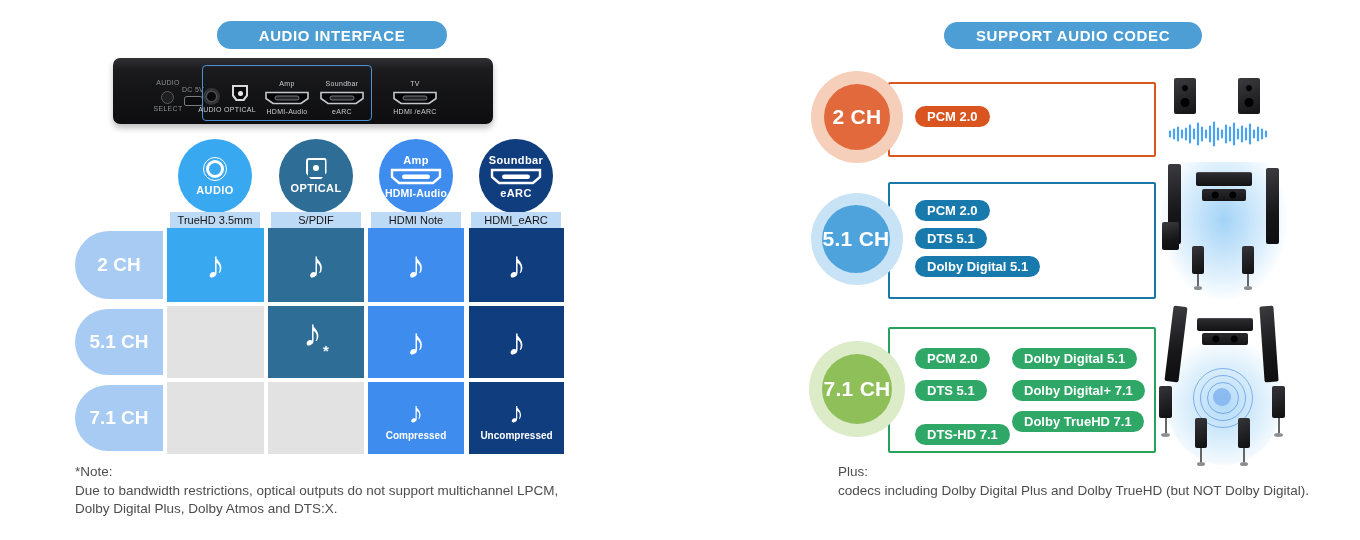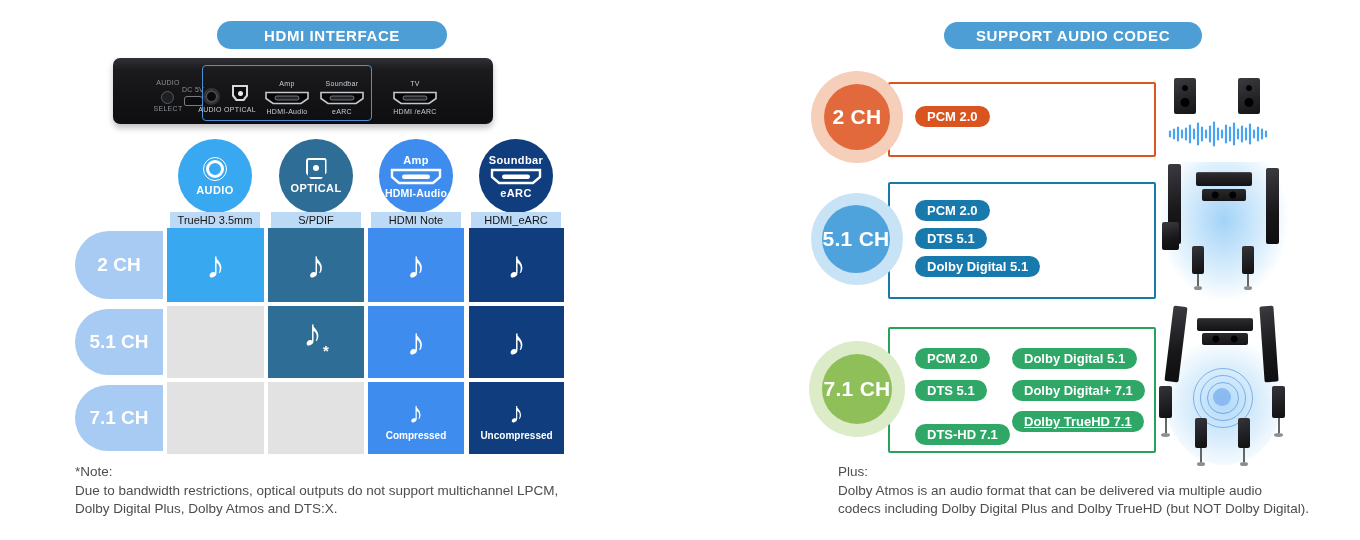--- a/index.html
+++ b/index.html
@@ -72,21 +72,21 @@
   .glow51{position:absolute;inset:0;background:radial-gradient(ellipse at 50% 42%,rgba(140,200,245,.8) 0%,rgba(190,225,250,.45) 52%,rgba(255,255,255,0) 72%);}
   .glow71{position:absolute;inset:0;border-radius:50%;background:radial-gradient(circle at 50% 55%,rgba(170,214,248,.9) 0%,rgba(214,236,251,.75) 45%,rgba(255,255,255,0) 72%);}
   .ring{position:absolute;border-radius:50%;border:1.5px solid rgba(55,125,215,.55);}
   .ring-core{position:absolute;border-radius:50%;background:rgba(130,180,240,.85);}
 </style>
 </head>
 <body>
 
 <div id="canvas">
 
-  <div class="abs title-pill" style="left:217px;top:21px;width:230px;height:28px;">HDMI INTERFACE</div>
+  <div class="abs title-pill" style="left:217px;top:21px;width:230px;height:28px;">AUDIO INTERFACE</div>
 
   <div class="abs device" style="left:113px;top:58px;width:380px;height:66px;">
     <div class="plabel dim" style="left:38px;top:21px;width:34px;">AUDIO</div>
     <div class="btn-round" style="left:48px;top:33px;"></div>
     <div class="plabel dim" style="left:38px;top:47px;width:34px;">SELECT</div>
 
     <div class="plabel dim" style="left:62px;top:28px;width:36px;">DC 5V</div>
     <div class="usb" style="left:71px;top:38px;"></div>
 
     <div class="hl-box abs" style="left:89px;top:7px;width:168px;height:54px;"></div>
@@ -241,21 +241,21 @@
   </div>
 
   <div class="abs codec-box" style="left:888px;top:327px;width:264px;height:122px;border-color:#27A25B;"></div>
   <div class="abs halo" style="left:809px;top:341px;width:96px;height:96px;background:#DCEBC8;"></div>
   <div class="abs ch-circle" style="left:822px;top:354px;width:70px;height:70px;background:#8FBF58;">7.1 CH</div>
   <span class="pill pill-green" style="left:915px;top:348px;">PCM 2.0</span>
   <span class="pill pill-green" style="left:915px;top:380px;">DTS 5.1</span>
   <span class="pill pill-green" style="left:915px;top:424px;">DTS-HD 7.1</span>
   <span class="pill pill-green" style="left:1012px;top:348px;">Dolby Digital 5.1</span>
   <span class="pill pill-green" style="left:1012px;top:380px;">Dolby Digital+ 7.1</span>
-  <span class="pill pill-green" style="left:1012px;top:411px;text-decoration:underline;">Dolby TrueHD 7.1</span>
+  <span class="pill pill-green" style="left:1012px;top:411px;">Dolby TrueHD 7.1</span>
   <div class="abs" style="left:1155px;top:306px;width:135px;height:165px;">
     <div class="glow71" style="left:10px;top:25px;width:118px;height:134px;"></div>
     <div class="ring" style="left:38px;top:62px;width:58px;height:58px;"></div>
     <div class="ring" style="left:45px;top:69px;width:44px;height:44px;"></div>
     <div class="ring" style="left:52px;top:76px;width:30px;height:30px;"></div>
     <div class="ring-core" style="left:58px;top:82px;width:18px;height:18px;"></div>
     <div class="twr" style="left:14px;top:0;width:14px;height:76px;transform:rotate(7deg);"></div>
     <div class="twr" style="left:107px;top:0;width:14px;height:76px;transform:rotate(-4deg);"></div>
     <div class="rcv" style="left:42px;top:12px;width:56px;height:12px;"></div>
     <div class="ctr" style="left:47px;top:27px;width:46px;height:12px;"></div>
@@ -276,17 +276,16 @@
       </div>
     <div class="ped" style="left:83px;top:112px;width:12px;height:52px;">
         <div class="pbox"></div>
         <div class="pleg"></div>
         <div class="pbase"></div>
       </div>
   </div>
 
   <div class="abs note-block" style="left:838px;top:463px;width:520px;">
     <div class="nt">Plus:</div>
-    <div>Dolby Atmos is an audio format that can be delivered via multiple audio</div>
     <div>codecs including Dolby Digital Plus and Dolby TrueHD (but NOT Dolby Digital).</div>
   </div>
 
 </div>
 
 </body></html>

